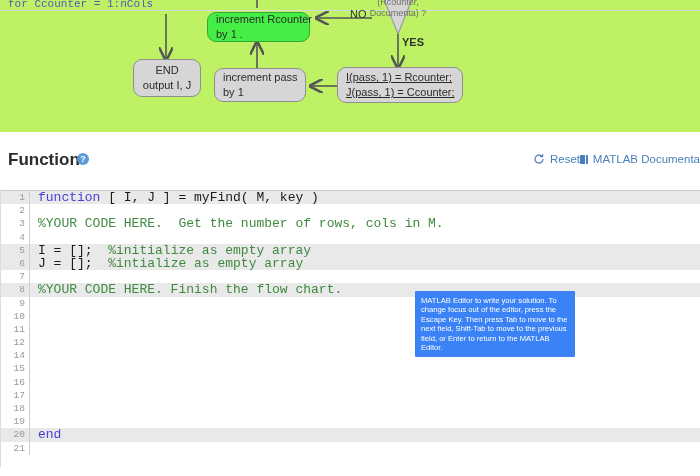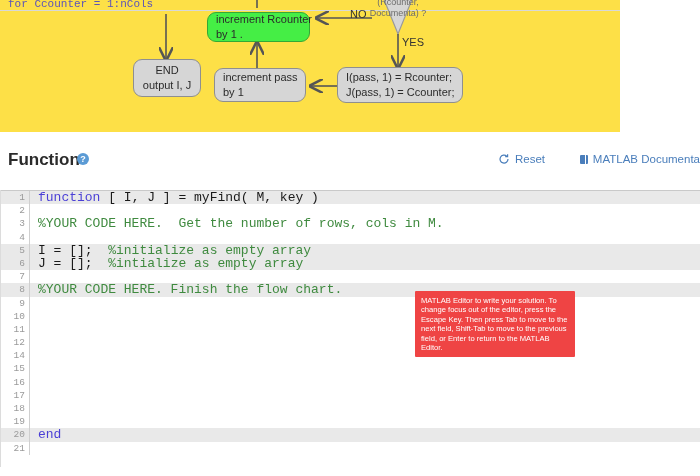--- a/index.html
+++ b/index.html
@@ -4,21 +4,21 @@
 <style>
   html,body{margin:0;padding:0;}
   body{
     width:700px;height:476px;overflow:hidden;background:#ffffff;
     font-family:"Liberation Sans", sans-serif;
     -webkit-font-smoothing:antialiased;
   }
   .page{position:relative;width:700px;height:476px;}
 
   
-  .flow{position:relative;width:620px;height:132px;overflow:hidden;background:#fde047;}
+  .flow{position:relative;width:700px;height:132px;overflow:hidden;background:#bef264;}
   .flow-partial-text{
     position:absolute;left:8px;top:-2px;font-size:11px;color:#5b54b8;
     font-family:"Liberation Mono", monospace;white-space:nowrap;
   }
   .flow-toprule{position:absolute;left:0;top:10px;width:700px;height:1px;background:#d8d8d8;}
   .fsvg{position:absolute;left:0;top:0;}
 
   .node{
     position:absolute;box-sizing:border-box;
     border:1.5px solid #8f8f8f;border-radius:9px;background:#d6d6d6;
@@ -39,21 +39,21 @@
   
   .fn-header{position:absolute;left:0;top:142px;width:700px;height:44px;}
   .fn-title{
     position:absolute;left:8px;top:8px;font-size:17px;font-weight:bold;color:#2b2b2b;
   }
   .help-icon{
     position:absolute;left:77px;top:11px;width:12px;height:12px;border-radius:50%;
     background:#5b9bd5;color:#fff;font-size:9px;line-height:12px;text-align:center;
     font-weight:bold;cursor:pointer;
   }
-  .hdr-actions{position:absolute;right:0;top:11px;display:flex;align-items:center;gap:35px;}
+  .hdr-actions{position:absolute;right:0;top:11px;display:flex;align-items:center;gap:0;}
   .hdr-btn{
     display:flex;align-items:center;gap:5px;color:#4a7ebb;font-size:11.5px;
     cursor:pointer;white-space:nowrap;
   }
   .reset-glyph{display:inline-block;width:12px;height:12px;}
   .doc-glyph{
     display:inline-block;width:11px;height:9px;background:#4a7ebb;border-radius:1px;
     position:relative;
   }
   .doc-glyph::before{content:"";position:absolute;left:4.5px;top:0;width:1.5px;height:9px;background:#fff;}
@@ -77,21 +77,21 @@
     position:absolute;left:38px;top:0;height:100%;line-height:13.2px;
     font-family:"Liberation Mono", monospace;font-size:13px;white-space:pre;
     color:#1a1a1a;
   }
   .kw{color:#4a3fd6;}
   .cm{color:#3f8a3f;}
 
   
   .tooltip{
     position:absolute;left:415px;top:291px;width:160px;
-    background:#ef4444;color:#ffffff;font-size:7.6px;line-height:9.4px;
+    background:#3b82f6;color:#ffffff;font-size:7.6px;line-height:9.4px;
     padding:5px 6px;box-sizing:border-box;border-radius:1px;
   }
   .bottom-edge{position:absolute;left:0;top:467px;width:700px;height:9px;background:#fff;}
   .left-rule{position:absolute;left:0;top:190px;width:1px;height:286px;background:#dcdcdc;}
 </style>
 </head>
 <body>
 
 <div class="page">
 
@@ -129,32 +129,32 @@
     <div class="node center" style="left:133px;top:59px;width:68px;height:38px;">
       <span class="ln">END</span>
       <span class="ln">output I, J</span>
     </div>
 
     <div class="node" style="left:214px;top:68px;width:92px;height:34px;">
       <span class="ln">increment pass</span>
       <span class="ln">by 1</span>
     </div>
 
-    <div class="node" style="left:337px;top:67px;width:126px;height:36px;">
+    <div class="node" style="left:337px;top:67px;width:126px;height:36px;text-decoration:underline;">
       <span class="ln">I(pass, 1) = Rcounter;</span>
       <span class="ln">J(pass, 1) = Ccounter;</span>
     </div>
 
     <div class="diamond-label" style="left:367px;top:-3px;width:62px;">
       <div>(Rcounter,</div>
       <div>Documenta) ?</div>
     </div>
 
     <div class="edge-label" style="left:350px;top:8px;">NO</div>
-    <div class="edge-label" style="left:402px;top:36px;">YES</div>
+    <div class="edge-label" style="left:402px;top:36px;font-weight:bold;">YES</div>
   </div>
 
   <div class="fn-header">
     <div class="fn-title">Function</div>
     <div class="help-icon">?</div>
 
     <div class="hdr-actions">
       <div class="hdr-btn">
         <svg class="reset-glyph" viewBox="0 0 12 12">
           <path d="M10 6a4 4 0 1 1-1.3-2.9" fill="none" stroke="#4a7ebb" stroke-width="1.2"></path>

